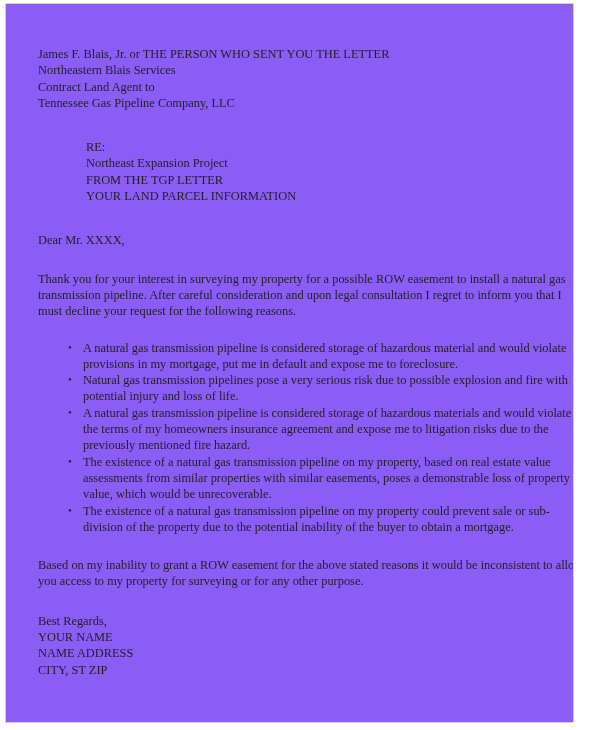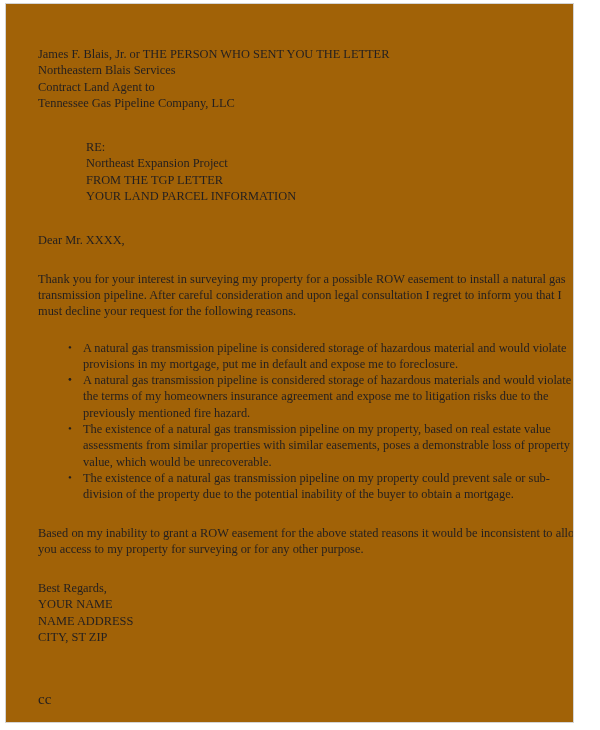--- a/index.html
+++ b/index.html
@@ -14,21 +14,21 @@
     color: #231f20;
     overflow: hidden;
   }
 
   .page {
     position: absolute;
     left: 5px;
     top: 3px;
     width: 569px;
     height: 720px;
-    background: #a16207;
+    background: #8b5cf6;
     border: 1px solid #d4d4d4;
     box-sizing: border-box;
     overflow: hidden;
   }
 
   .page-inner {
     position: absolute;
     left: 0;
     top: 0;
     width: 569px;
@@ -148,20 +148,21 @@
 
       <div class="para">Thank you for your interest in surveying my property for a possible ROW easement to install a natural gas transmission pipeline.  After careful consideration and upon legal consultation I regret to inform you that I must decline your request for the following reasons.</div>
 
       <ul class="bullets">
         <li>
           <span class="bullet-mark">•</span>
           <span>A natural gas transmission pipeline is considered storage of hazardous material and would violate provisions in my mortgage, put me in default and expose me to foreclosure.</span>
         </li>
         <li>
           <span class="bullet-mark">•</span>
+          <span>Natural gas transmission pipelines pose a very serious risk due to possible explosion and fire with potential injury and loss of life.</span>
         </li>
         <li>
           <span class="bullet-mark">•</span>
           <span>A natural gas transmission pipeline is considered storage of hazardous materials and would violate the terms of my homeowners insurance agreement and expose me to litigation risks due to the previously mentioned fire hazard.</span>
         </li>
         <li>
           <span class="bullet-mark">•</span>
           <span>The existence of a natural gas transmission pipeline on my property, based on real estate value assessments from similar properties with similar easements, poses a demonstrable loss of property value, which would be unrecoverable.</span>
         </li>
         <li>

